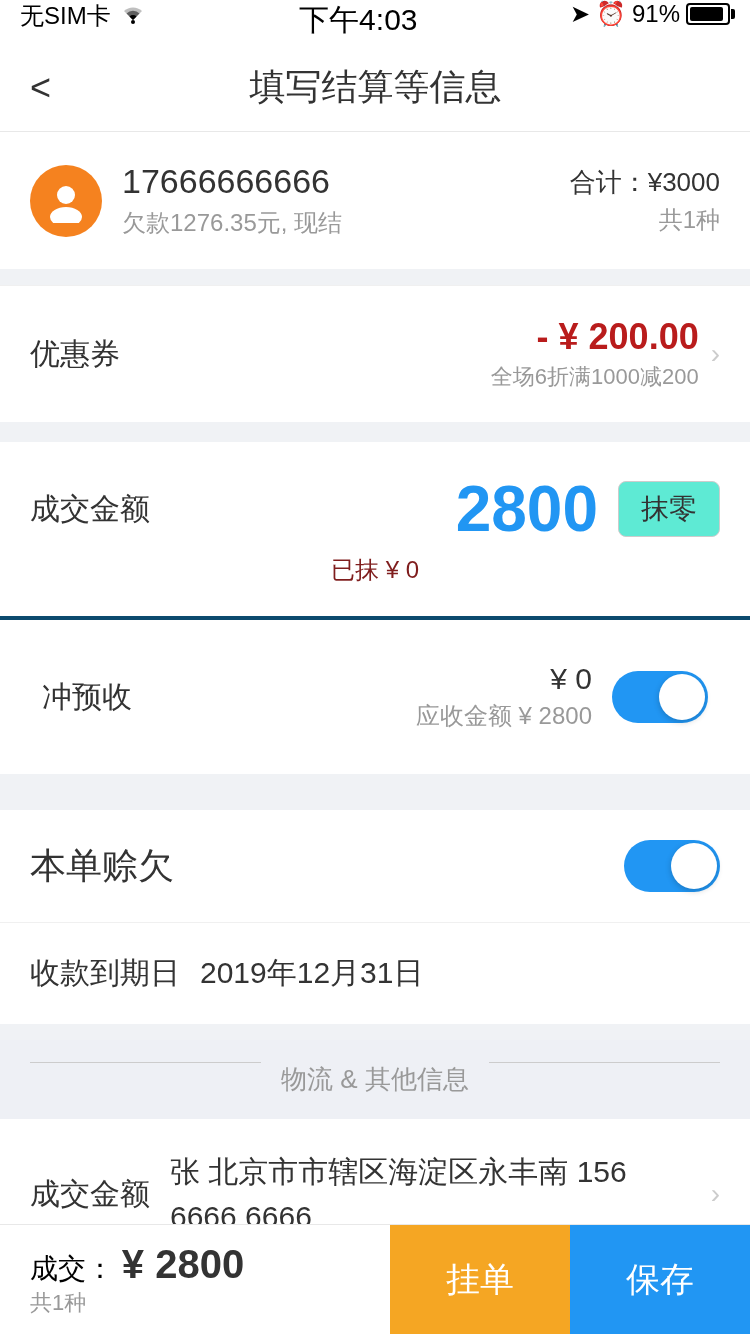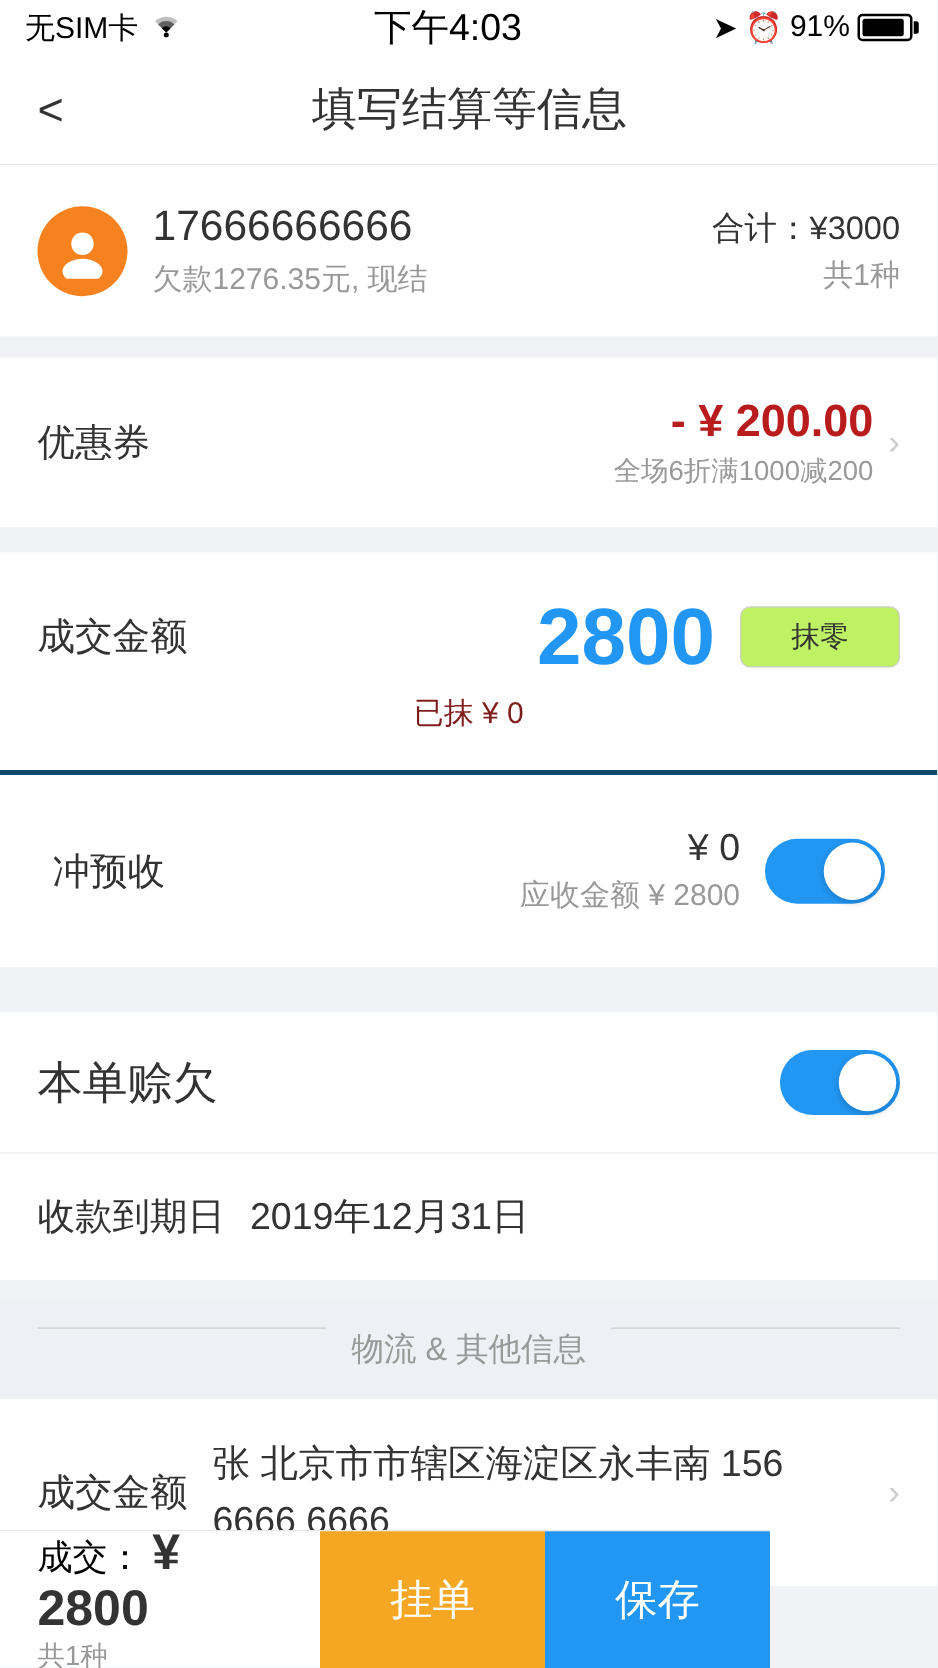--- a/index.html
+++ b/index.html
@@ -10,21 +10,21 @@
       width: 750px;
       min-height: 1334px;
       overflow-x: hidden;
       font-size: 28px;
     }
     
     .status-bar {
       height: 44px;
       background: #fff;
       display: flex;
-      align-items: center;
+      align-items: flex-start;
       justify-content: space-between;
       padding: 0 20px;
       font-size: 24px;
       color: #000;
     }
     .status-left { display: flex; align-items: center; gap: 8px; }
     .status-center { font-size: 30px; font-weight: 500; }
     .status-right { display: flex; align-items: center; gap: 6px; font-size: 24px; }
     .battery-icon {
       width: 44px; height: 22px;
@@ -201,24 +201,24 @@
       gap: 20px;
     }
     .amount-value {
       font-size: 64px;
       font-weight: 600;
       color: #2196F3;
     }
     .round-btn {
       border: 1px solid #ccc;
       border-radius: 8px;
-      padding: 8px 40px;
-      font-size: 23px;
-      color: #333;
-      background: #bef264;
+      padding: 8px 22px;
+      font-size: 28px;
+      color: #333;
+      background: #5eead4;
       cursor: pointer;
     }
     .amount-sub {
       font-size: 24px;
       color: #7f1d1d;
       margin-top: 8px;
       text-align: center;
     }
 
     
@@ -342,21 +342,21 @@
       font-size: 30px;
       color: #333;
       line-height: 1.5;
     }
 
     
     .bottom-bar {
       position: fixed;
       bottom: 0;
       left: 0;
-      width: 616px;
+      width: 750px;
       height: 110px;
       background: #fff;
       display: flex;
       align-items: center;
       border-top: 1px solid #e8e8e8;
     }
     .bottom-info {
       flex: 1;
       padding: 0 30px;
     }

